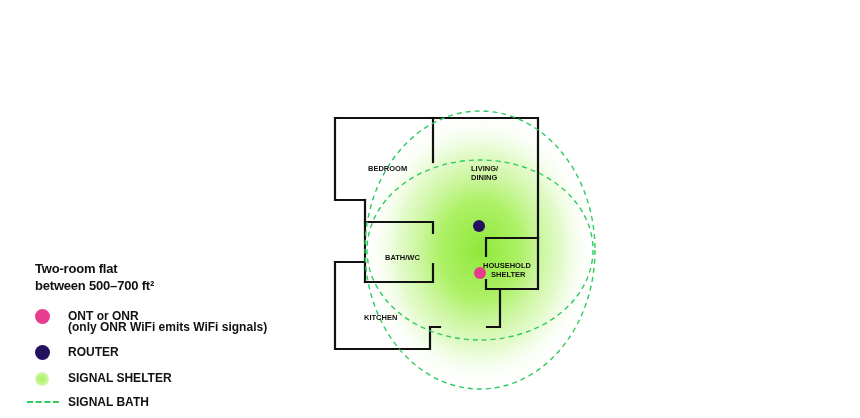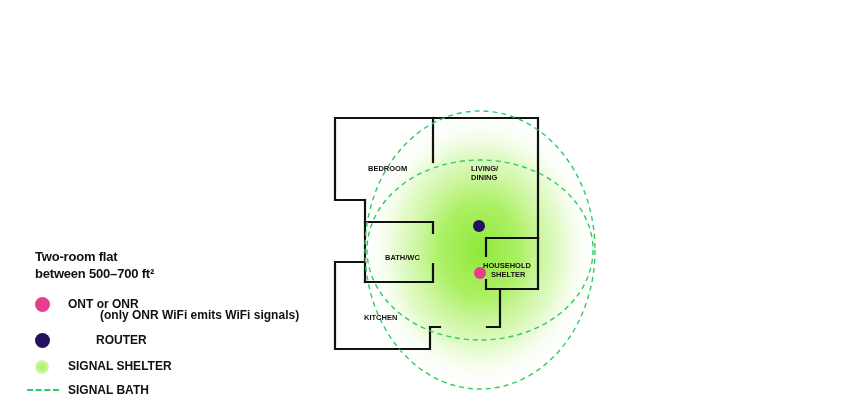--- a/index.html
+++ b/index.html
@@ -1,18 +1,18 @@
 <!DOCTYPE html>
 <html><head>
   <meta charset="utf-8">
   <style>
     html, body { margin: 0; padding: 0; background: #ffffff; }
     body { width: 860px; height: 418px; position: relative; overflow: hidden; font-family: "Liberation Sans", sans-serif; }
     .plan { position: absolute; left: 0; top: 0; width: 860px; height: 418px; }
-    .legend { position: absolute; left: 0; top: 0; width: 300px; height: 314px; }
+    .legend { position: absolute; left: 0; top: 12px; width: 300px; height: 314px; }
     .legend-title { position: absolute; left: 35px; top: 248px; font-size: 13px; font-weight: bold; color: #111; line-height: 17px; letter-spacing: -0.2px; }
     .legend-title div { white-space: nowrap; }
     .legend-item { position: absolute; left: 0; height: 24px; }
     .legend-swatch { position: absolute; }
     .swatch-dot { width: 14px; height: 14px; border-radius: 50%; }
     .swatch-glow { width: 14px; height: 14px; border-radius: 50%; }
     .swatch-dash { width: 32px; height: 0; border-top: 2px dashed; }
     .legend-label { position: absolute; left: 68px; font-size: 12px; font-weight: bold; color: #111; white-space: nowrap; line-height: 11px; }
     .room-label { font-family: "Liberation Sans", sans-serif; font-size: 7.5px; font-weight: bold; fill: #111; }
   </style>
@@ -72,26 +72,26 @@
 
 <div class="legend">
   <div class="legend-title">
     <div>Two-room flat</div>
     <div>between 500–700 ft²</div>
   </div>
 
   <div class="legend-item" style="top:296px;">
     <span class="legend-swatch swatch-dot" style="left:35px; top:1px; width:15px; height:15px; background:#e63e8d;"></span>
     <span class="legend-label" style="top:3px;">ONT or ONR</span>
-    <span class="legend-label" style="top:14px; font-weight:bold;margin-left:32px;">(only ONR WiFi emits WiFi signals)</span>
+    <span class="legend-label" style="top:14px; font-weight:bold;">(only ONR WiFi emits WiFi signals)</span>
   </div>
 
   <div class="legend-item" style="top:332px;">
     <span class="legend-swatch swatch-dot" style="left:35px; top:1px; width:15px; height:15px; background:#24125e;"></span>
-    <span class="legend-label" style="top:3px;margin-left:28px;">ROUTER</span>
+    <span class="legend-label" style="top:3px;">ROUTER</span>
   </div>
 
   <div class="legend-item" style="top:358px;">
     <span class="legend-swatch swatch-glow" style="left:35px; top:2px; background: radial-gradient(circle, #a8f060 0%, #c6f596 55%, rgba(255,255,255,0) 100%);"></span>
     <span class="legend-label" style="top:3px;">SIGNAL SHELTER</span>
   </div>
 
   <div class="legend-item" style="top:383px;">
     <span class="legend-swatch swatch-dash" style="left:27px; top:6px; border-top-color:#2ecc5e;"></span>
     <span class="legend-label" style="top:2px;">SIGNAL BATH</span>

